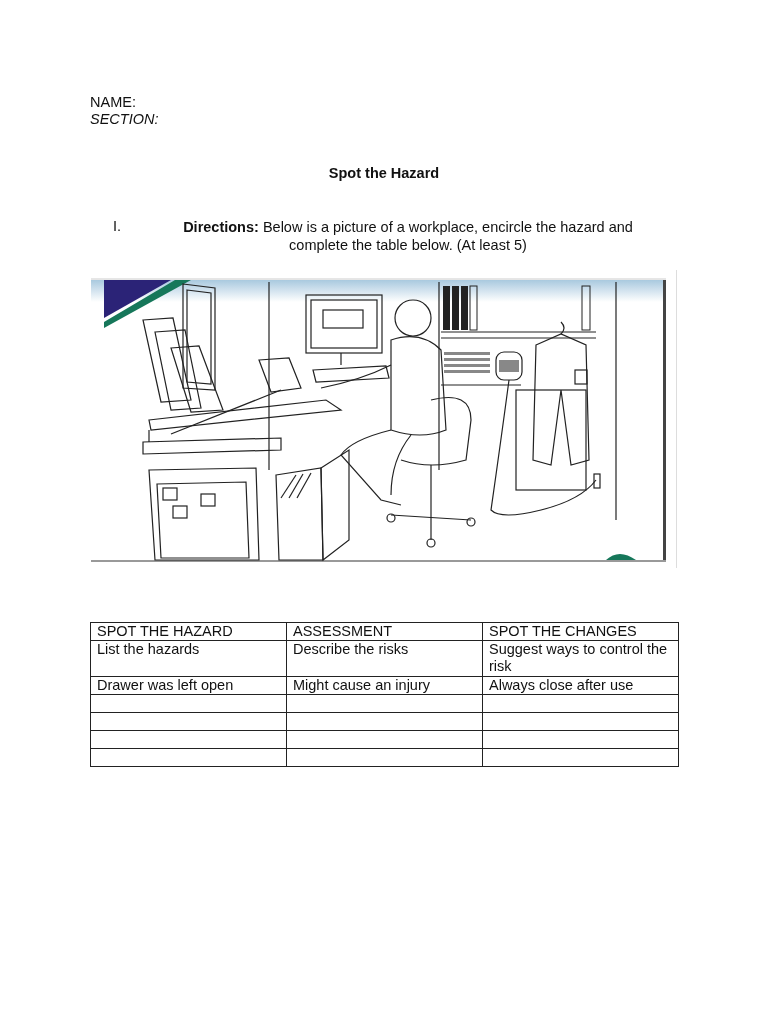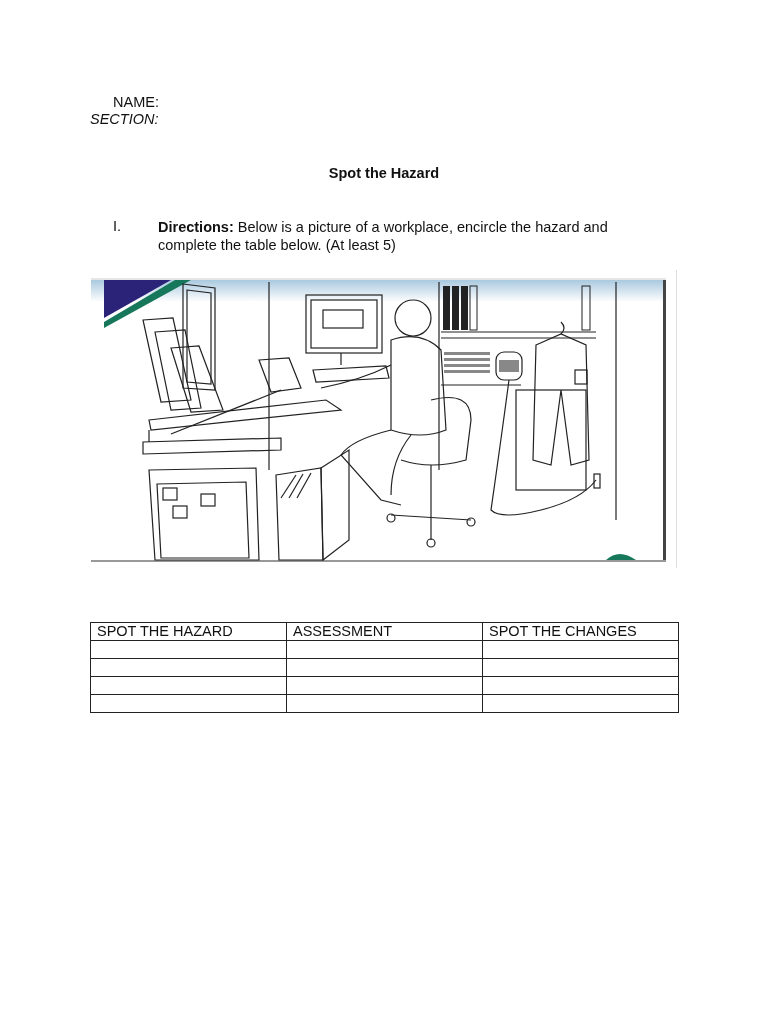--- a/index.html
+++ b/index.html
@@ -1,26 +1,26 @@
 <!DOCTYPE html>
 <html><head>
 <meta charset="utf-8">
 <style>
   html, body { margin: 0; padding: 0; background: #ffffff; }
   body {
     width: 768px; height: 1024px; position: relative; overflow: hidden;
     font-family: "Liberation Sans", sans-serif; color: #111; font-size: 14.5px;
   }
   .abs { position: absolute; }
-  .name-line { left: 90px; top: 94px; line-height: 17px; margin-left: 23px; }
+  .name-line { left: 90px; top: 94px; line-height: 17px; }
   .section-line { left: 90px; top: 111px; line-height: 17px; font-style: italic; }
   .title { left: 0; width: 768px; top: 165px; text-align: center; font-weight: bold; padding-left: 0; }
   .title span { position: relative; left: 0px; }
   .numeral { left: 113px; top: 218px; }
-  .directions { left: 158px; top: 218px; width: 500px; line-height: 18px; }
+  .directions { left: 158px; top: 218px; width: 500px; line-height: 18px; text-align: center; }
   .directions b { font-weight: bold; }
 
   .picture {
     left: 91px; top: 270px; width: 586px; height: 298px;
     background: #fff; overflow: hidden;
   }
   .picture-border-right { position:absolute; right: 0; top: 0; width: 1px; height: 298px; background:#ddd; }
   table.hazards {
     position: absolute; left: 90px; top: 622px; width: 588px;
     border-collapse: collapse; table-layout: fixed;
@@ -151,20 +151,30 @@
       <col style="width:196px">
       <col style="width:196px">
       <col style="width:196px">
     </colgroup>
   <tbody>
       <tr>
     <td>SPOT THE HAZARD</td>
     <td>ASSESSMENT</td>
     <td>SPOT THE CHANGES</td>
   </tr>
+  <tr class="tall">
+    <td>List the hazards</td>
+    <td>Describe the risks</td>
+    <td>Suggest ways to control the risk</td>
+  </tr>
+  <tr>
+    <td>Drawer was left open</td>
+    <td>Might cause an injury</td>
+    <td>Always close after use</td>
+  </tr>
   <tr>
     <td></td>
     <td></td>
     <td></td>
   </tr>
   <tr>
     <td></td>
     <td></td>
     <td></td>
   </tr>

